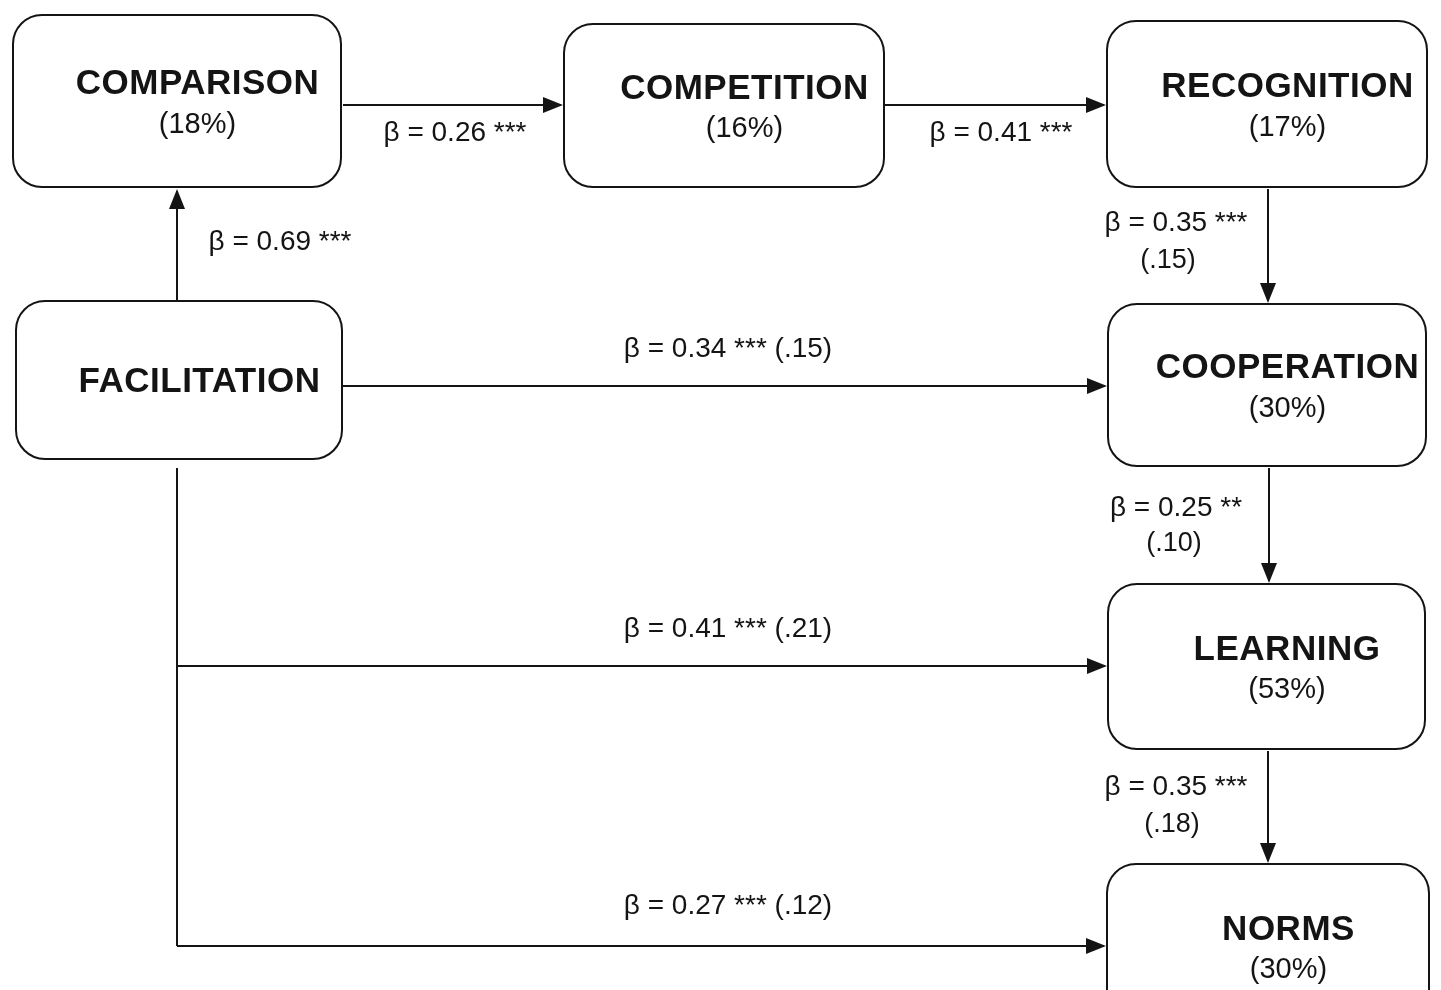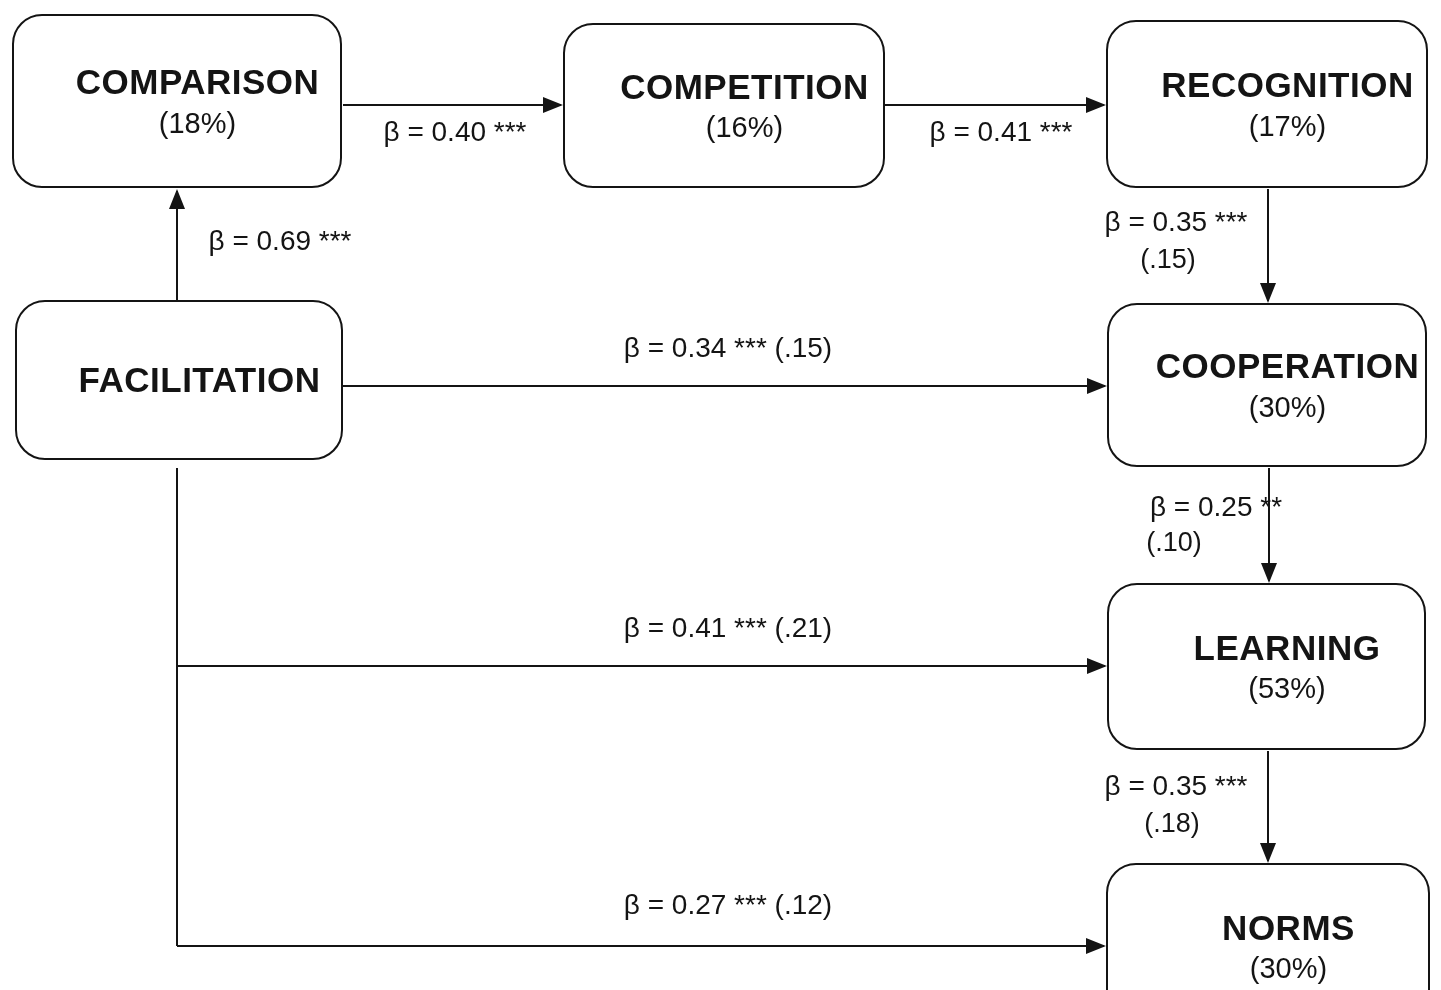--- a/index.html
+++ b/index.html
@@ -104,30 +104,30 @@
   <div class="node" style="left:1107px; top:583px; width:319px; height:167px;">
     <div class="node-title">LEARNING</div>
     <div class="node-sub">(53%)</div>
   </div>
 
   <div class="node" style="left:1106px; top:863px; width:324px; height:167px;">
     <div class="node-title">NORMS</div>
     <div class="node-sub">(30%)</div>
   </div>
 
-  <div class="edge-label" style="left:455px; top:118px;">β = 0.40 ***</div>
+  <div class="edge-label" style="left:455px; top:118px;">β = 0.26 ***</div>
   <div class="edge-label" style="left:1001px; top:118px;">β = 0.41 ***</div>
   <div class="edge-label" style="left:280px; top:227px;">β = 0.69 ***</div>
 
   <div class="edge-label" style="left:1176px; top:208px;">β = 0.35 ***</div>
   <div class="edge-sublabel" style="left:1168px; top:246px;">(.15)</div>
 
   <div class="edge-label" style="left:728px; top:334px;">β = 0.34 *** (.15)</div>
 
-  <div class="edge-label" style="left:1176px; top:493px;margin-left:40px;">β = 0.25 **</div>
+  <div class="edge-label" style="left:1176px; top:493px;">β = 0.25 **</div>
   <div class="edge-sublabel" style="left:1174px; top:529px;">(.10)</div>
 
   <div class="edge-label" style="left:728px; top:614px;">β = 0.41 *** (.21)</div>
 
   <div class="edge-label" style="left:1176px; top:772px;">β = 0.35 ***</div>
   <div class="edge-sublabel" style="left:1172px; top:810px;">(.18)</div>
 
   <div class="edge-label" style="left:728px; top:891px;">β = 0.27 *** (.12)</div>
 
 </div>

